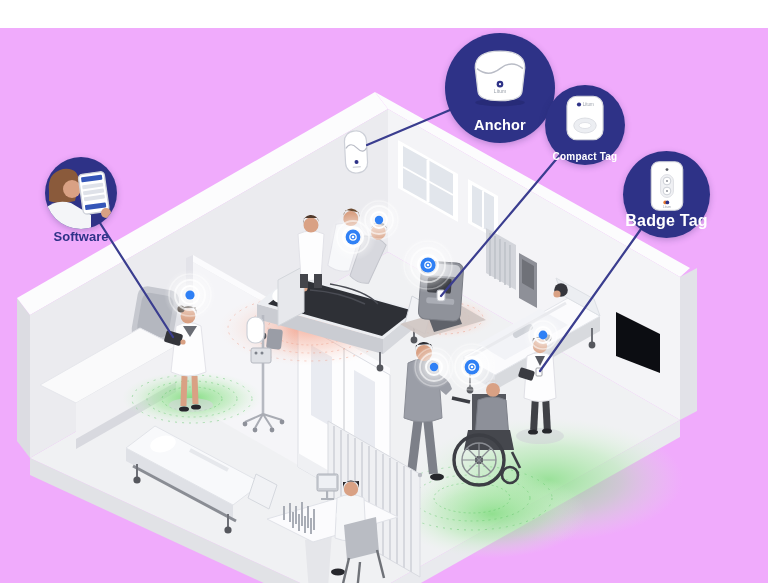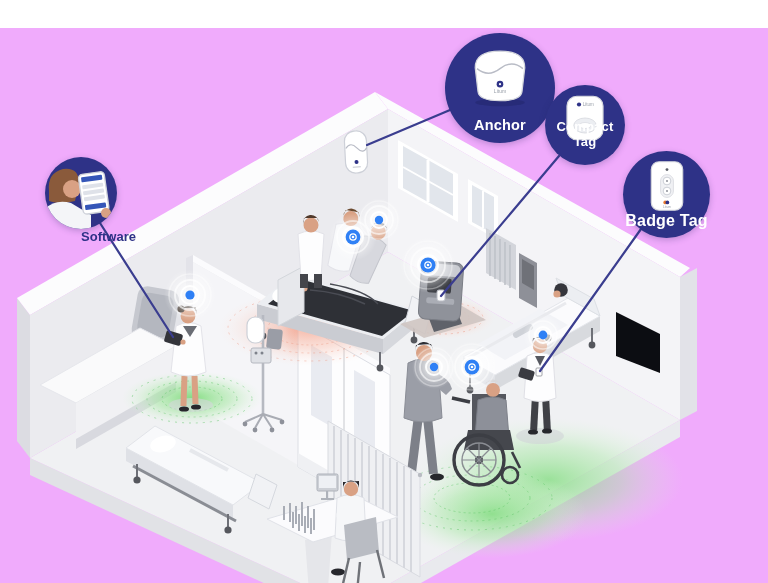--- a/index.html
+++ b/index.html
@@ -7,25 +7,25 @@
          font-family:"Liberation Sans",sans-serif;margin-top:28px;}
   .scene-svg{position:absolute;left:0;top:0;}
   .callout{position:absolute;border-radius:50%;background:#2e3287;
            display:flex;flex-direction:column;align-items:center;justify-content:flex-start;
            box-shadow:0 2px 6px rgba(30,35,90,.25);}
   .callout .label{position:absolute;left:0;right:0;text-align:center;color:#ffffff;
                   font-weight:bold;letter-spacing:.2px;}
   #anchor-callout{left:445px;top:5px;width:110px;height:110px;}
   #anchor-callout .label{bottom:10px;font-size:14.5px;}
   #compact-callout{left:545px;top:57px;width:80px;height:80px;}
-  #compact-callout .label{bottom:16px;font-size:13px;}
+  #compact-callout .label{bottom:3px;font-size:10px;}
   #badge-callout{left:623px;top:123px;width:87px;height:87px;}
   #badge-callout .label{bottom:8px;font-size:16px;}
   #software-callout{left:45px;top:129px;width:72px;height:72px;overflow:hidden;}
-  .ext-label{position:absolute;text-align:right;color:#2e3287;font-weight:bold;font-size:13px;}
+  .ext-label{position:absolute;text-align:center;color:#2e3287;font-weight:bold;font-size:13px;}
   #software-label{left:26px;top:201px;width:110px;}
   .dev{margin-top:9px;}
 </style>
 </head>
 <body>
 
 <div class="stage">
 
 <svg class="scene-svg" width="768" height="583" viewBox="0 0 768 583">
   <defs>

